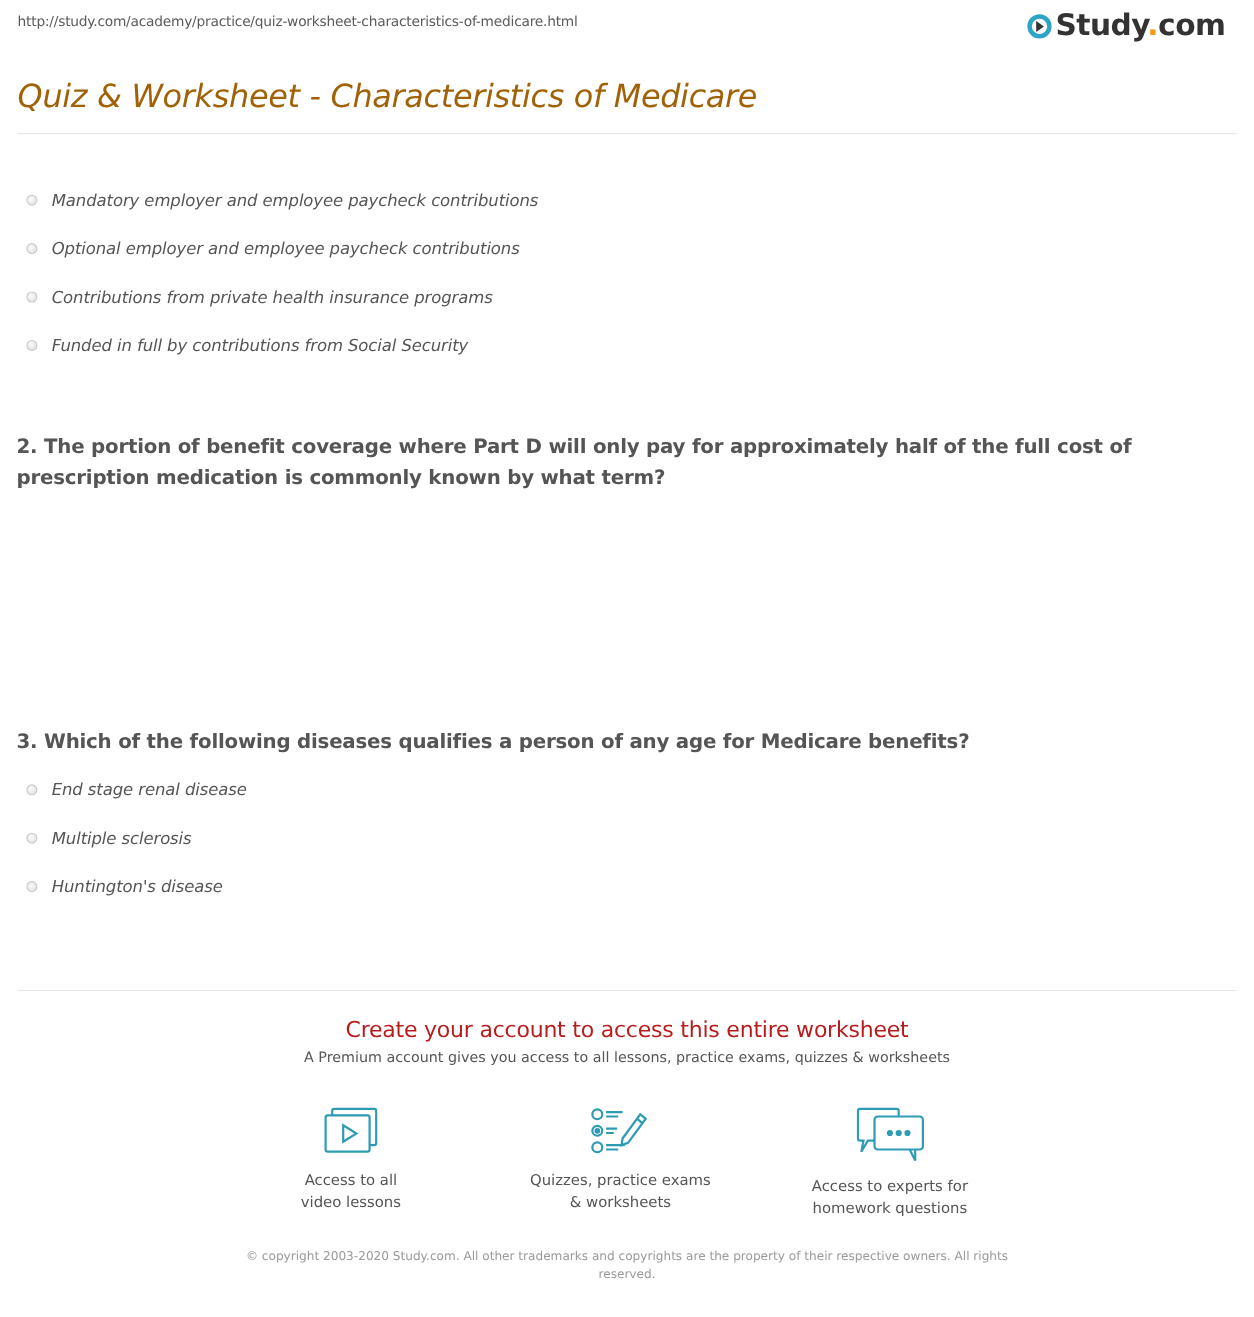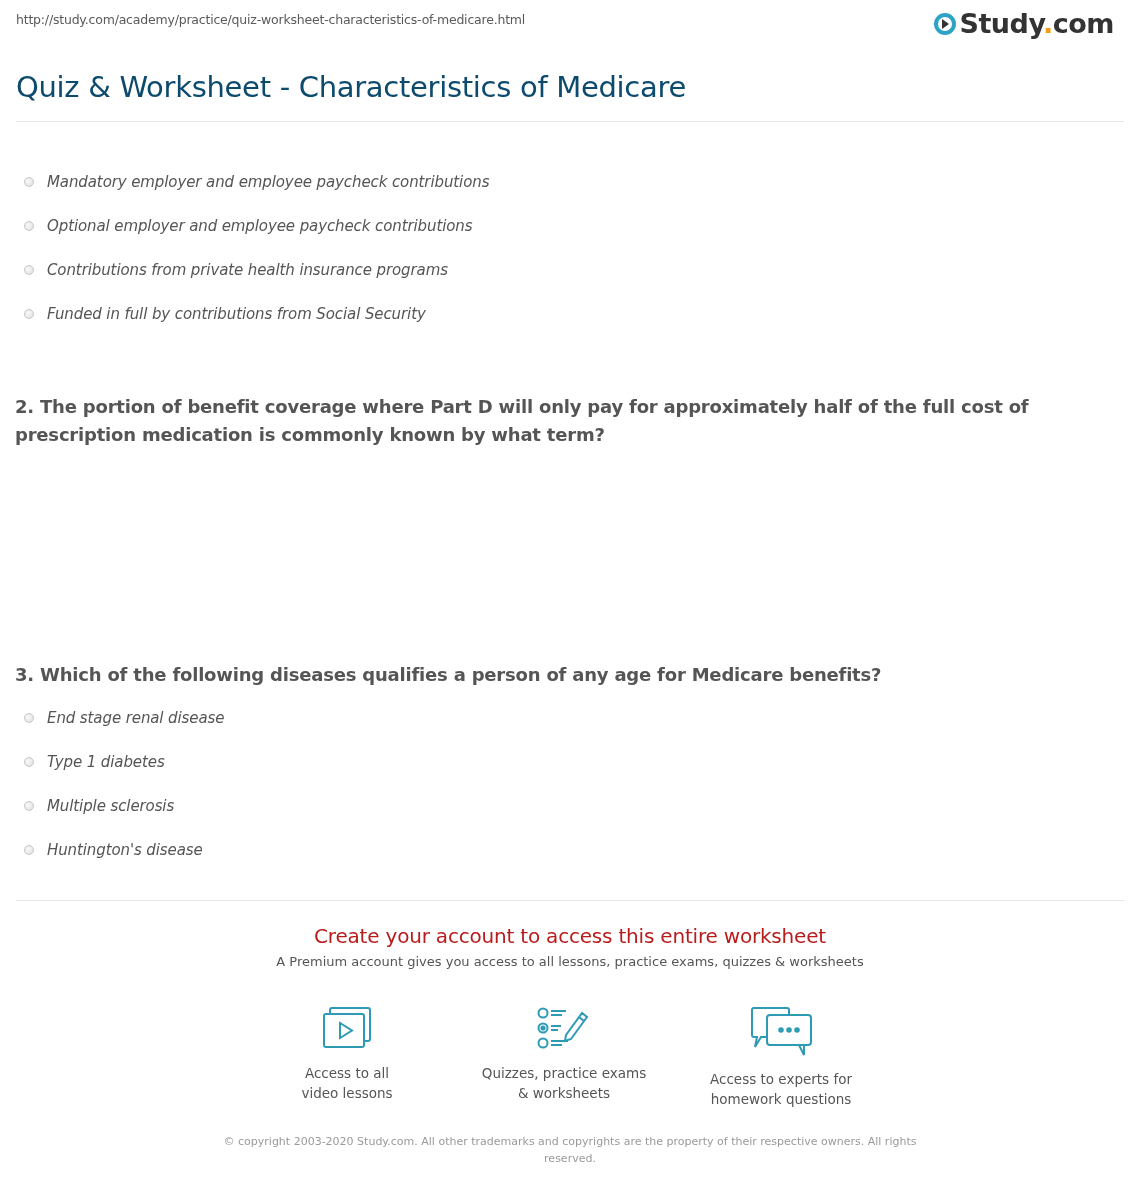--- a/index.html
+++ b/index.html
@@ -5,32 +5,32 @@
   * { box-sizing: border-box; margin: 0; padding: 0; }
   html, body { width: 1140px; height: 1197px; background: #ffffff; overflow: hidden; }
   body { font-family: "DejaVu Sans", "Liberation Sans", sans-serif; color: #555555; position: relative; }
   .url { position: absolute; left: 16px; top: 12px; font-size: 12.5px; color: #5a5a5a; letter-spacing: -0.2px; }
   .logo { position: absolute; right: 26px; top: 8px; display: flex; align-items: center; }
   .logo-mark { width: 22px; height: 22px; border-radius: 50%; border: 4px solid #2ea3c8; position: relative; margin-right: 4px; }
   .logo-mark::after { content: ""; position: absolute; left: 4px; top: 2px; width: 0; height: 0;
     border-left: 7px solid #333; border-top: 5px solid transparent; border-bottom: 5px solid transparent; }
   .logo-text { font-size: 27px; font-weight: bold; color: #333; letter-spacing: -0.5px; }
   .logo-dot { color: #f39c12; }
-  h1 { position: absolute; left: 16px; top: 70px; font-size: 29px; font-weight: normal; color: #0c4a6e; letter-spacing: -0.3px; }
+  h1 { position: absolute; left: 16px; top: 70px; font-size: 29px; font-weight: normal; color: #a16207; letter-spacing: -0.3px; font-style: italic; }
   .rule { position: absolute; left: 16px; right: 16px; height: 1px; background: #e6e6e6; }
   .q { position: absolute; left: 15px; right: 110px; }
   .q-title { font-size: 18px; color: #555; line-height: 28px; font-weight: bold; letter-spacing: -0.2px; }
   .opt { display: flex; align-items: center; height: 44px; font-style: italic; }
   .radio { width: 10px; height: 10px; border-radius: 50%; border: 1px solid #c8c8c8;
     background: radial-gradient(circle at 40% 40%, #fafafa, #dcdcdc); margin-left: 9px; margin-right: 13px; flex: none; }
   .opt-label { font-size: 15px; color: #555; letter-spacing: -0.1px; }
   .cta { position: absolute; left: 0; right: 0; top: 924px; text-align: center; }
   .cta-title { font-size: 20px; color: #b91c1c; font-weight: normal; letter-spacing: -0.2px; }
   .cta-sub { font-size: 13px; color: #555; margin-top: 6px; }
-  .features { position: absolute; top: 1005px; left: 0; right: 12px; display: flex; justify-content: center; }
+  .features { position: absolute; top: 1005px; left: 0; right: 12px; display: flex; justify-content: center; gap: 28px; }
   .feature { width: 217px; text-align: center; }
   .feature svg { display: block; margin: 0 auto; }
   .feature-label { font-size: 13.5px; color: #555; line-height: 20px; margin-top: 12px; }
   .copyright { position: absolute; top: 1133px; left: 210px; right: 210px; text-align: center; font-size: 11px; color: #9a9a9a; line-height: 17px; }
 </style>
 </head>
 <body>
 
 <div class="url">http://study.com/academy/practice/quiz-worksheet-characteristics-of-medicare.html</div>
 
@@ -66,24 +66,20 @@
 <div class="q" style="top:393px">
   <div class="q-title">2. The portion of benefit coverage where Part D will only pay for approximately half of the full cost of prescription medication is commonly known by what term?</div>
 </div>
 
 <div class="q" style="top:661px">
   <div class="q-title">3. Which of the following diseases qualifies a person of any age for Medicare benefits?</div>
   <div style="margin-top:7px">
     <div class="opt">
         <span class="radio"></span>
         <span class="opt-label">End stage renal disease</span>
-      </div>
-    <div class="opt">
-        <span class="radio"></span>
-        <span class="opt-label">Type 1 diabetes</span>
       </div>
     <div class="opt">
         <span class="radio"></span>
         <span class="opt-label">Multiple sclerosis</span>
       </div>
     <div class="opt">
         <span class="radio"></span>
         <span class="opt-label">Huntington's disease</span>
       </div>
   </div>

